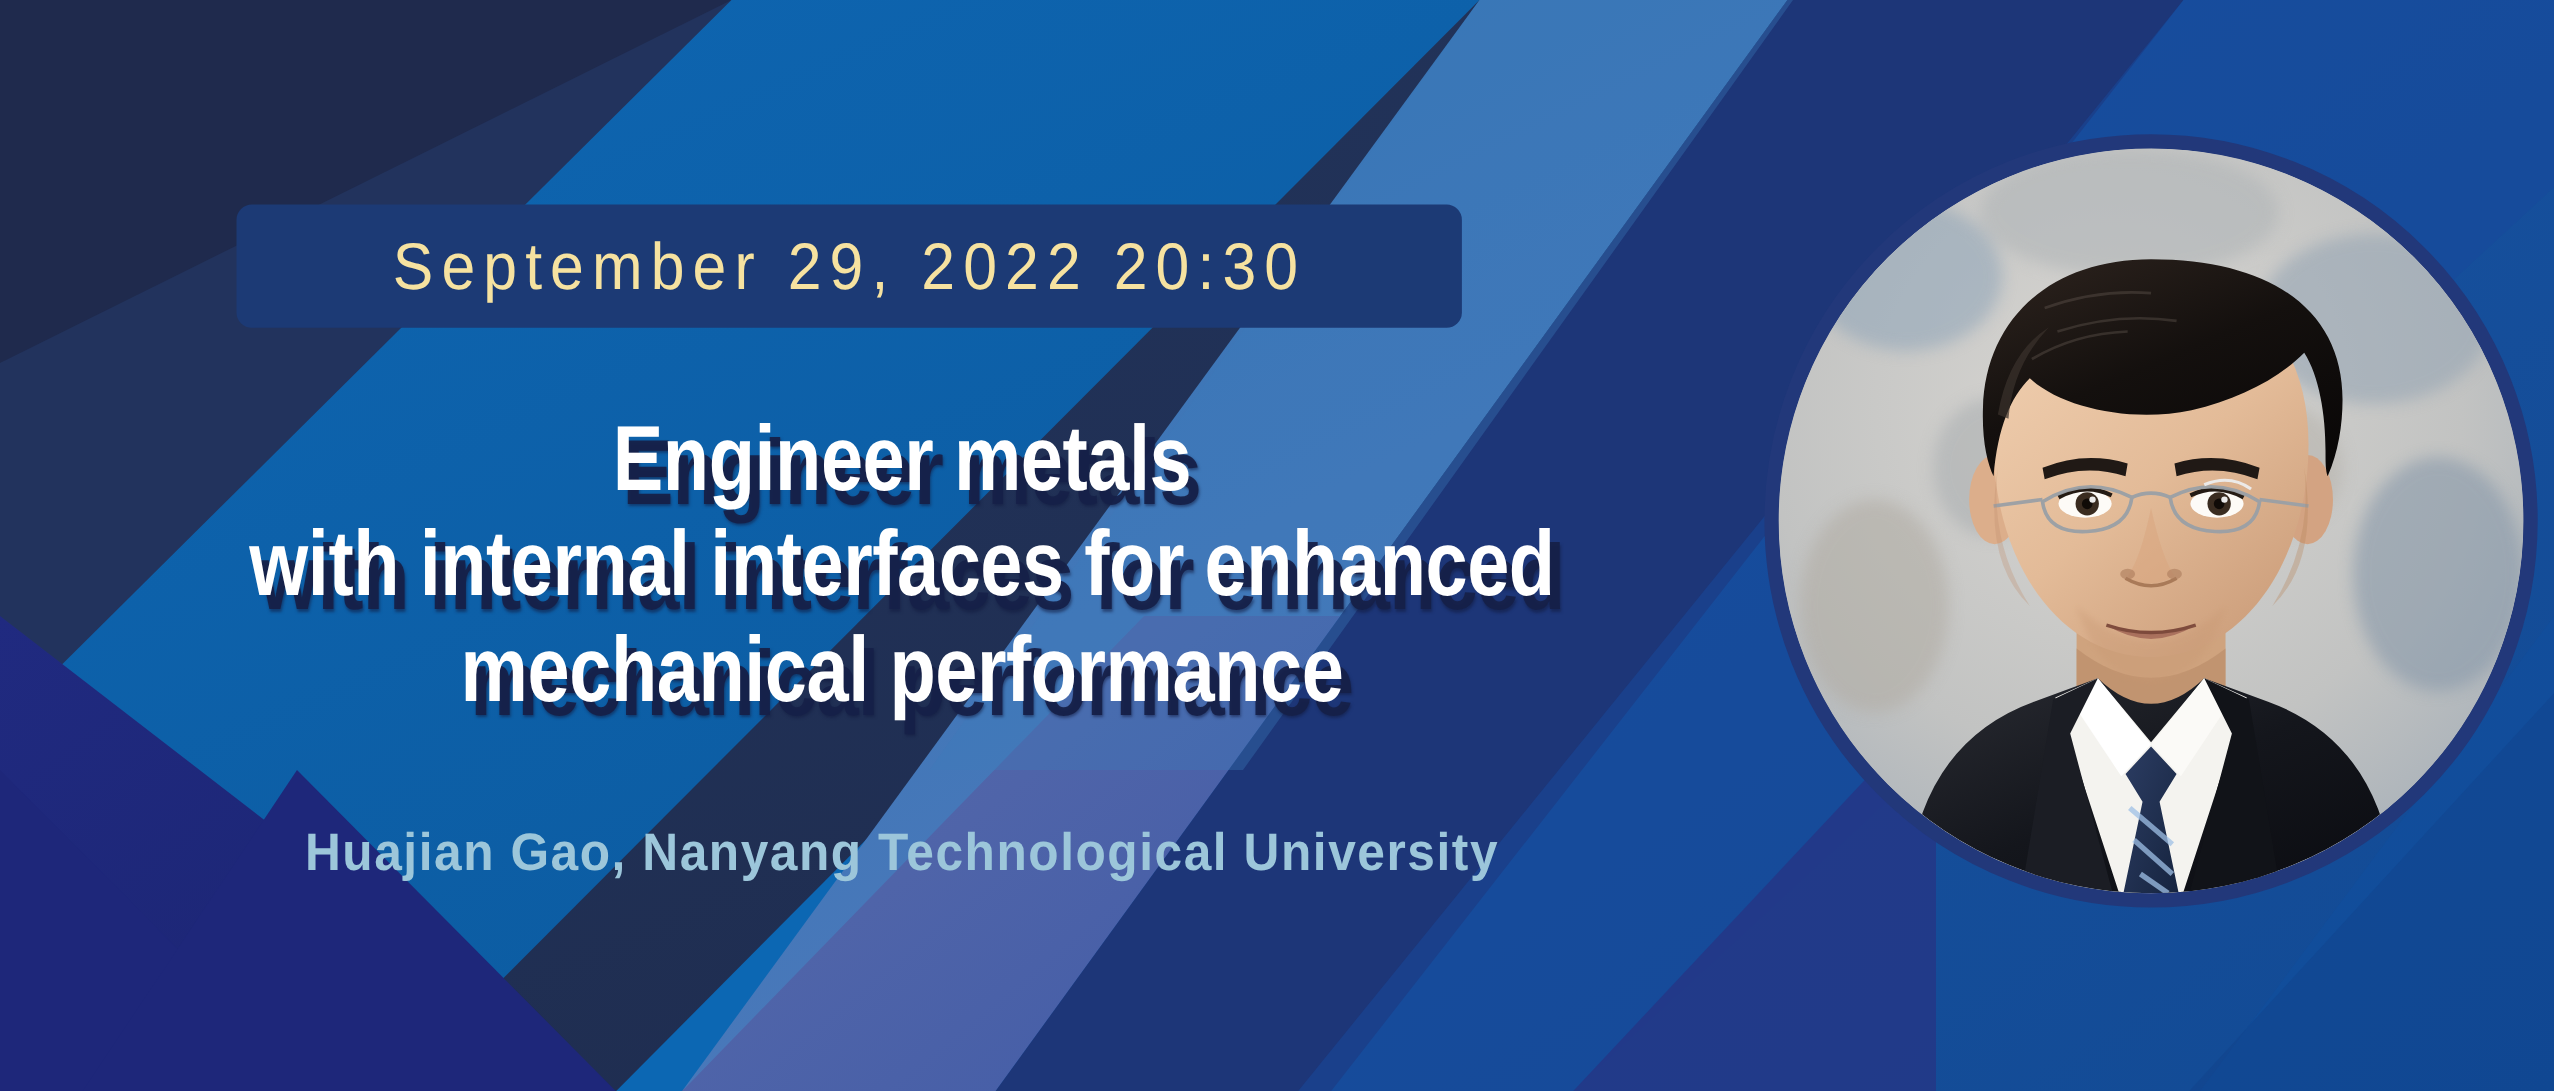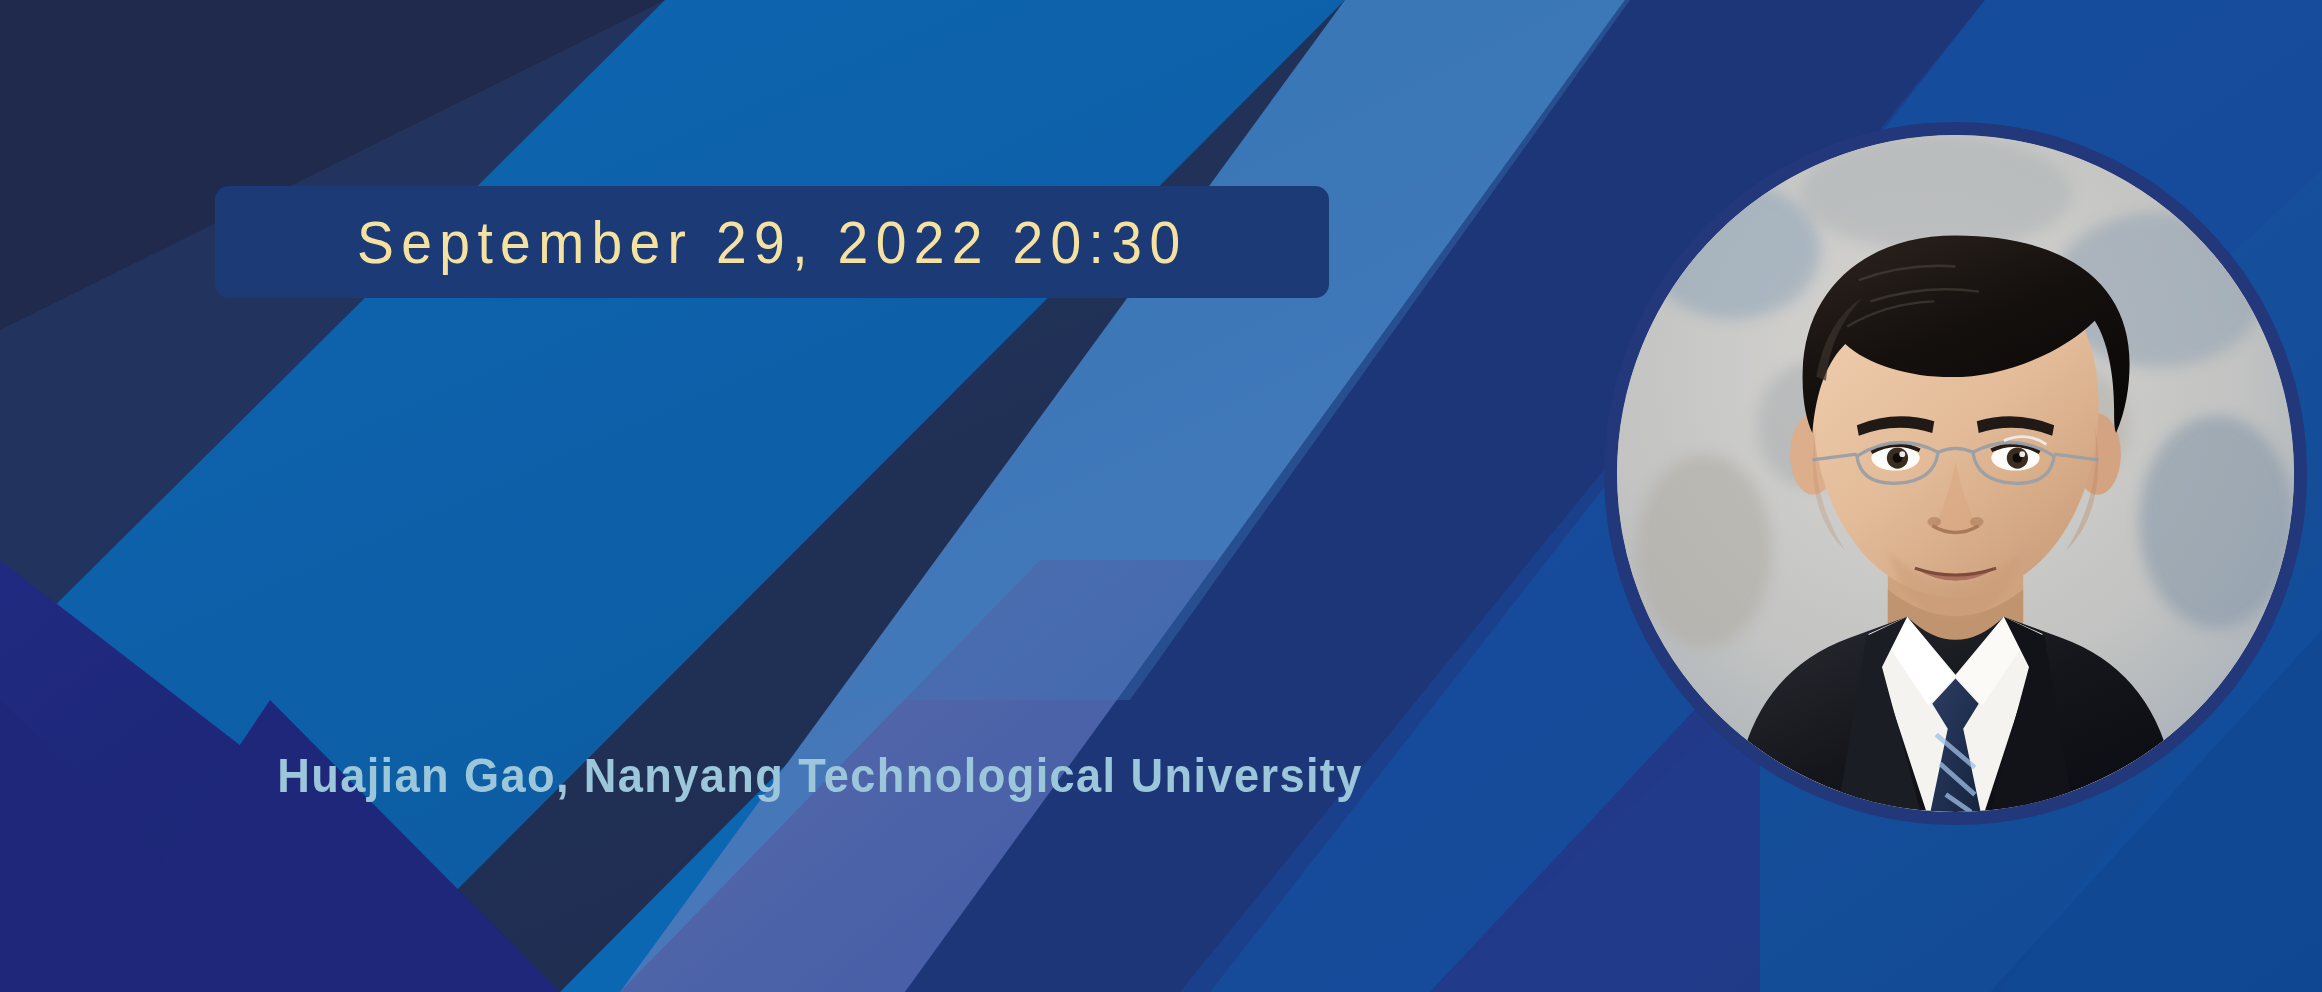--- a/index.html
+++ b/index.html
@@ -190,20 +190,25 @@
 
     <polygon points="1345,0 1630,0 1130,700 845,700" fill="#3b7cbb" opacity="0.35"></polygon>
   </svg>
 
   <div class="content">
 
     <div class="date-badge">
       <span class="date-text">September 29, 2022  20:30</span>
     </div>
 
+    <div class="title-block">
+      <div class="title-line">Engineer metals</div>
+      <div class="title-line">with internal interfaces for enhanced</div>
+      <div class="title-line">mechanical performance</div>
+    </div>
 
     <div class="speaker">Huajian Gao, Nanyang Technological University</div>
   </div>
 
   <div class="portrait-wrap">
     <div class="portrait-ring">
       <div class="portrait-photo">
         <svg viewBox="0 0 700 700" preserveAspectRatio="xMidYMid slice">
           <defs>
             <radialGradient id="bdrop" cx="0.45" cy="0.35" r="0.85">

